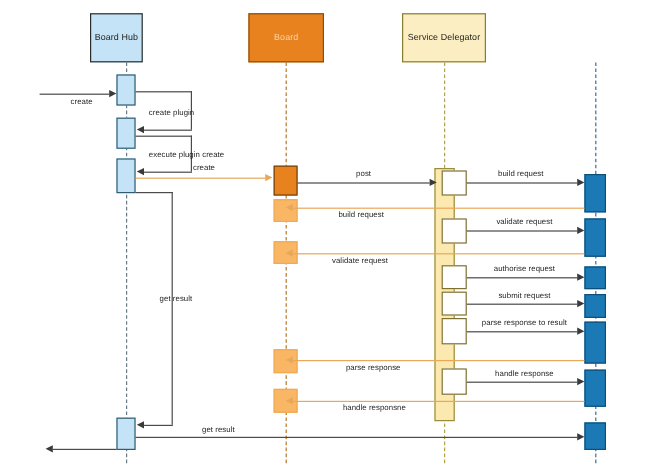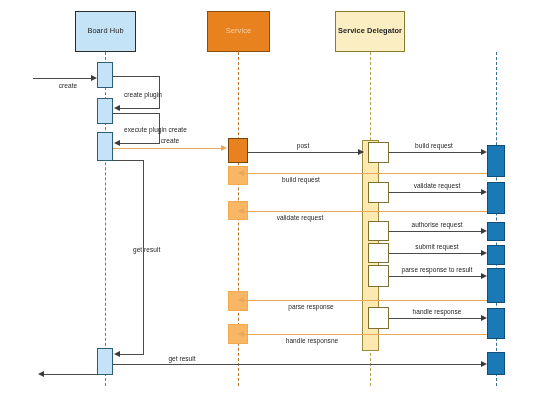--- a/index.html
+++ b/index.html
@@ -47,29 +47,29 @@
   
   .lbl{position:absolute;font-size:6.5px;color:#1d1d1d;white-space:nowrap;
        line-height:1;letter-spacing:.05px;}
   .lbl.c{transform:translateX(-50%);}
 </style>
 </head>
 <body>
 
 <div id="canvas">
 
-  <div class="phead" style="left:75px;top:11px;width:61px;height:41px;background:#c5e3f6;border-color:#2b2b2b;color:#1d1d1d;">
+  <div class="phead" style="left:75px;top:11px;width:44px;height:41px;background:#c5e3f6;border-color:#2b2b2b;color:#1d1d1d;">
     <span>Board Hub</span>
   </div>
 
   <div class="phead" style="left:207px;top:11px;width:63px;height:41px;background:#e8821e;border-color:#8a4f0c;color:#f6d3ad;">
-    <span>Service</span>
+    <span>Board</span>
   </div>
 
-  <div class="phead" style="left:335px;top:11px;width:70px;height:41px;background:#fbeec2;border-color:#8a7c2c;color:#1d1d1d;font-weight:bold;">
+  <div class="phead" style="left:335px;top:11px;width:70px;height:41px;background:#fbeec2;border-color:#8a7c2c;color:#1d1d1d;">
     <span>Service Delegator</span>
   </div>
 
 
   <div class="lifeline blue" style="left:105px;top:52px;height:334px;"></div>
   <div class="lifeline orange" style="left:238px;top:52px;height:334px;"></div>
   <div class="lifeline yellow" style="left:370px;top:52px;height:334px;"></div>
   <div class="lifeline core" style="left:496px;top:52px;height:334px;"></div>
 
   <div class="act hub" style="left:97px;top:62px;width:16px;height:26px;"></div>

